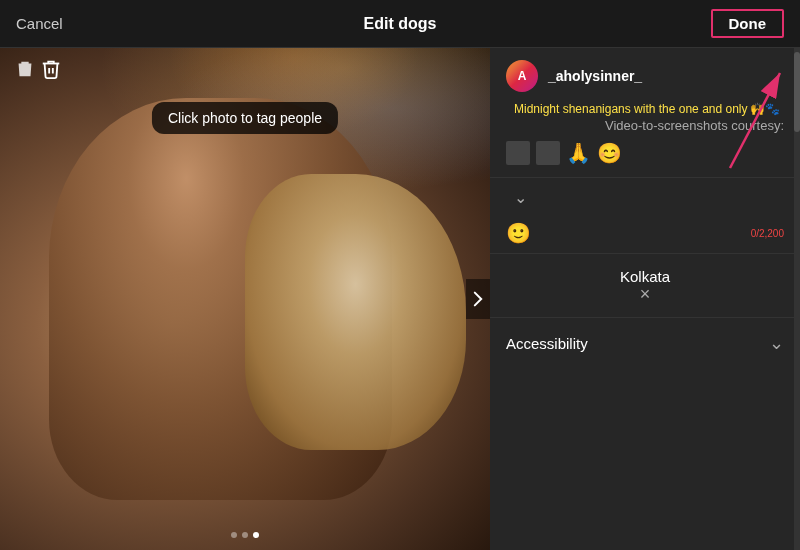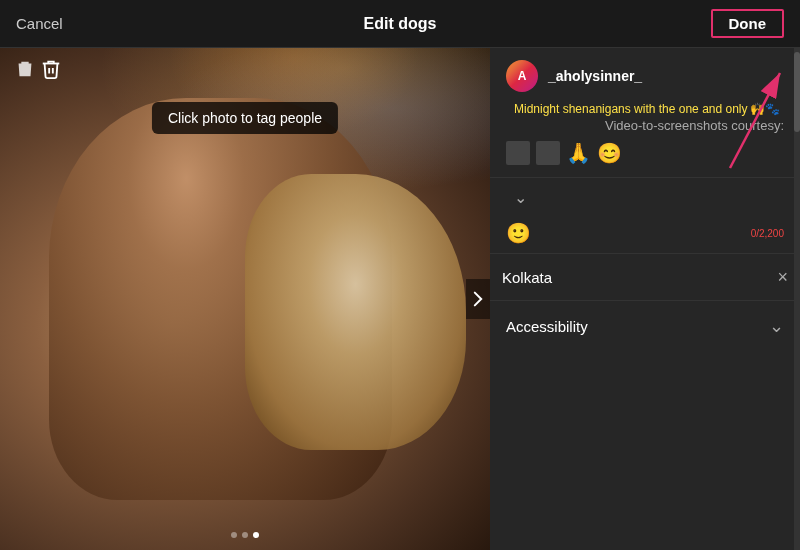--- a/index.html
+++ b/index.html
@@ -116,21 +116,21 @@
 
     
     .tag-tooltip {
       position: absolute;
       top: 54px;
       left: 50%;
       transform: translateX(-50%);
       background: rgba(0,0,0,0.75);
       color: #fff;
       padding: 8px 16px;
-      border-radius: 6px;
+      border-radius: 12px;
       font-size: 14px;
       white-space: nowrap;
       z-index: 5;
     }
 
     
     .dots-indicator {
       position: absolute;
       bottom: 12px;
       left: 50%;
@@ -307,23 +307,24 @@
     .char-count {
       font-size: 10px;
       color: #ef4444;
     }
 
     
     .location-row {
       display: flex;
       align-items: center;
       justify-content: space-between;
-      padding: 14px 12px;
+      padding: 14px 24px;
       border-bottom: 1px solid #333;
       cursor: pointer;
+      flex-direction: column;
     }
     .location-name {
       font-size: 15px;
       color: #fff;
       font-weight: 500;
     }
     .close-x {
       font-size: 18px;
       color: #aaa;
       cursor: pointer;

